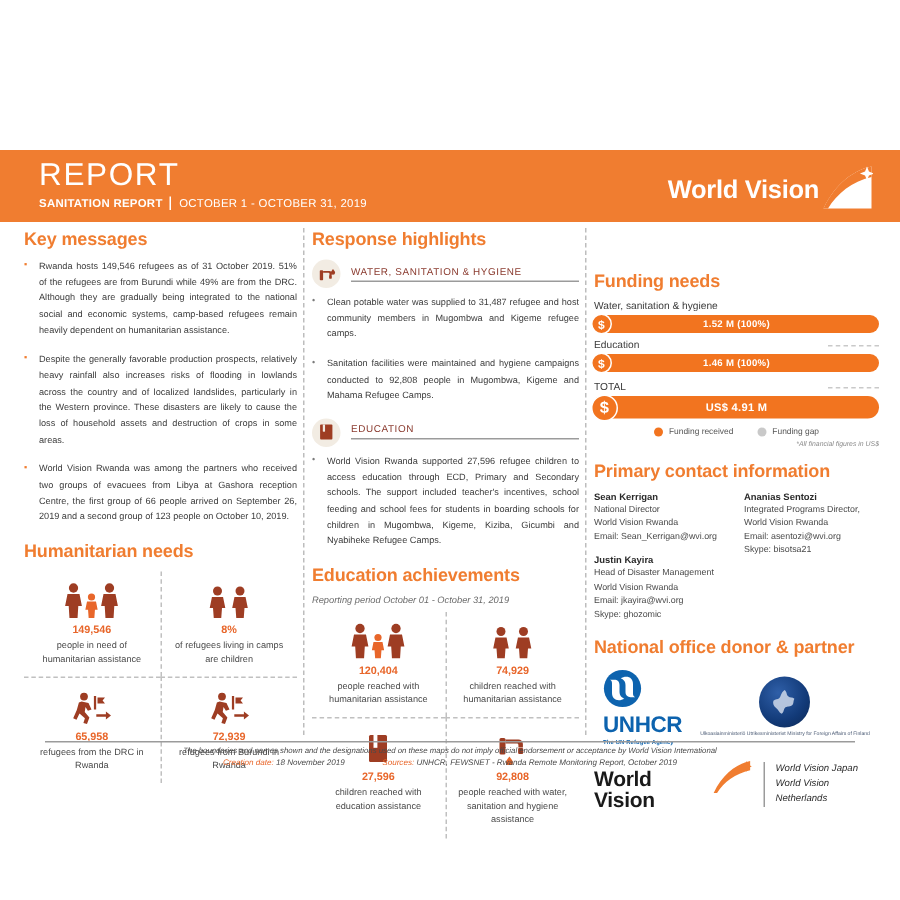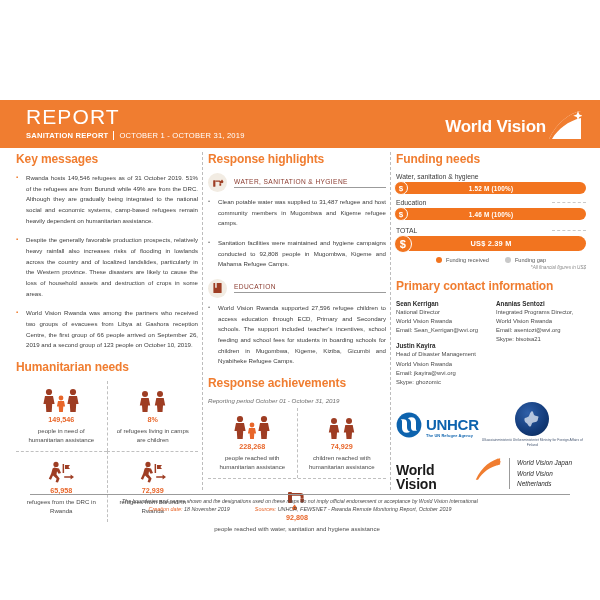--- a/index.html
+++ b/index.html
@@ -40,21 +40,21 @@
   .wv-logo {
     position: absolute; right: 18px; top: 8px;
     display: flex; align-items: flex-start; gap: 2px;
   }
   .wv-text { font-size: 17px; color: #fff; font-weight: 600; letter-spacing: -.2px; line-height: 1; padding-top: 8px;}
   .wv-mark { width: 34px; height: 30px; }
   
   .col { position: absolute; top: 152px; }
   .col-a { left: 16px;  width: 182px; }
   .col-b { left: 208px; width: 178px; }
-  .col-c { left: 396px; width: 190px; }
+  .col-c { left: 396px; width: 190px; margin-top: 28px; }
   .vdiv {
     position: absolute; top: 152px; height: 338px; width: 0;
     border-left: 1px dashed #bdbdbd;
   }
   .vdiv-1 { left: 202px; }
   .vdiv-2 { left: 390px; }
 
   h2.sect {
     color: #f07d30; font-size: 12px; font-weight: bold; margin-bottom: 7px;
     letter-spacing: -.1px;
@@ -129,21 +129,21 @@
 
   
   .contacts { display: flex; gap: 10px; margin-top: 4px; }
   .contact-col { flex: 1; }
   .contact { margin-bottom: 7px; }
   .c-name { font-size: 6.3px; font-weight: bold; color: #2b2b2b; margin-bottom: 1px; }
   .c-line { font-size: 5.9px; color: #4a4a4a; line-height: 1.55; }
 
   
   .donors-top { display: flex; align-items: center; justify-content: space-around; margin-top: 8px; }
-  .unhcr { display: flex; align-items: flex-end; gap: 4px; }
+  .unhcr { display: flex; align-items: flex-start; gap: 4px; flex-direction: column; }
   .unhcr-txt .u1 { font-size: 15px; font-weight: bold; color: #0d63ae; letter-spacing: -.3px; line-height: 1; }
   .unhcr-txt .u2 { font-size: 3.9px; font-weight: bold; color: #0d63ae; letter-spacing: .1px; margin-top: 1px; }
   .finland { text-align: center; }
   .fin-globe {
     width: 34px; height: 34px; border-radius: 50%;
     background: radial-gradient(circle at 38% 32%, #2f5fa8 0%, #123a78 60%, #0b2752 100%);
     margin: 0 auto;
     display: flex; align-items: center; justify-content: center;
   }
   .fin-cap { font-size: 3.4px; color: #4a5a74; line-height: 1.45; margin-top: 2px; }
@@ -322,21 +322,21 @@
       </div>
       <div class="rh-title-wrap">
         <div class="rh-title">EDUCATION</div>
         <div class="rh-underline"></div>
       </div>
     </div>
     <ul class="bullets dot">
       <li>World Vision Rwanda supported 27,596 refugee children to access education through ECD, Primary and Secondary schools. The support included teacher's incentives, school feeding and school fees for students in boarding schools for children in Mugombwa, Kigeme, Kiziba, Gicumbi and Nyabiheke Refugee Camps.</li>
     </ul>
 
-    <h2 class="sect" style="margin-top:8px">Response achievements</h2>
+    <h2 class="sect" style="margin-top:8px">Education achievements</h2>
     <div class="report-period">Reporting period October 01 - October 31, 2019</div>
 
     <div class="stats">
       <div class="stats-row">
 
         <div class="stat">
           <div class="stat-icon">
             <svg width="40" height="24" viewBox="0 0 40 24">
               <g fill="#9e3d23">
                 <circle cx="8" cy="4" r="3.1"></circle>
@@ -345,21 +345,21 @@
               <g fill="#e8662a">
                 <circle cx="20" cy="10" r="2.4"></circle>
                   <path d="M17 13h6l1.1 5.5h-1.8l-.4 5.5h-3.8l-.4-5.5h-1.8z"></path>
               </g>
               <g fill="#9e3d23">
                 <circle cx="32" cy="4" r="3.1"></circle>
                   <path d="M28 8h8l1.6 8h-2.4l-.5 8h-5.4l-.5-8H26.4z"></path>
               </g>
             </svg>
           </div>
-          <div class="stat-num">228,268</div>
+          <div class="stat-num">120,404</div>
           <div class="stat-lbl">people reached with humanitarian assistance</div>
         </div>
 
         <div class="stat">
           <div class="stat-icon">
             <svg width="32" height="22" viewBox="0 0 32 22">
               <g fill="#9e3d23">
                 <circle cx="8" cy="4" r="3"></circle>
                   <path d="M4.3 8h7.4l1.5 7.4h-2.2l-.5 6.6H5.5L5 15.4H2.8z"></path>
                 <circle cx="23" cy="4" r="3"></circle>
@@ -367,20 +367,33 @@
               </g>
             </svg>
           </div>
           <div class="stat-num">74,929</div>
           <div class="stat-lbl">children reached with humanitarian assistance</div>
         </div>
 
       </div>
       <div class="stats-row">
 
+        <div class="stat">
+          <div class="stat-icon">
+            <svg width="18" height="22" viewBox="0 0 18 22">
+              <g fill="#9e3d23">
+                <rect x="3" y="2" width="12" height="18" rx="1"></rect>
+                <rect x="6" y="2" width="2.6" height="8.4" fill="#ffffff"></rect>
+                <path d="M6 10.4 l1.3 -1.7 1.3 1.7z" fill="#ffffff"></path>
+              </g>
+            </svg>
+          </div>
+          <div class="stat-num">27,596</div>
+          <div class="stat-lbl">children reached with education assistance</div>
+        </div>
 
         <div class="stat">
           <div class="stat-icon">
             <svg width="22" height="22" viewBox="0 0 22 22">
               <g fill="#9e3d23">
                 <rect x="2" y="4" width="4" height="11" rx="1"></rect>
                 <path d="M6 5 h8.6a3 3 0 0 1 3 3v2.4h-3V8.6a.9 .9 0 0 0 -.9-.9H6z"></path>
                 <rect x="14.4" y="10.6" width="3.4" height="4" rx=".8"></rect>
                 <path d="M8.6 16.4c1.5 1.9 2.3 3 2.3 3.9a2.3 2.3 0 0 1 -4.6 0c0-.9.8-2 2.3-3.9z" fill="#e8662a"></path>
               </g>
@@ -414,21 +427,21 @@
       <span class="coin">$</span>
       <span>1.46 M  (100%)</span>
     </div>
 
     <div class="fund-label" style="margin-top:7px">
       <span>TOTAL</span>
       <span class="gapline"></span>
     </div>
     <div class="fund-bar total">
       <span class="coin">$</span>
-      <span>US$ 2.39 M</span>
+      <span>US$ 4.91 M</span>
     </div>
 
     <div class="fund-legend">
       <span class="li">
         <span class="dotm"></span>
         <span>Funding received</span>
       </span>
       <span class="li">
         <span class="dotg"></span>
         <span>Funding gap</span>
@@ -457,20 +470,21 @@
         <div class="contact">
           <div class="c-name">Ananias Sentozi</div>
           <div class="c-line">Integrated Programs Director,</div>
           <div class="c-line">World Vision Rwanda</div>
           <div class="c-line">Email: asentozi@wvi.org</div>
           <div class="c-line">Skype: bisotsa21</div>
         </div>
       </div>
     </div>
 
+    <h2 class="sect" style="margin-top:2px">National office donor &amp; partner</h2>
     <div class="donors-top">
       <div class="unhcr">
         <svg width="26" height="26" viewBox="0 0 26 26">
           <circle cx="13" cy="13" r="12.4" fill="#0d63ae"></circle>
           <path d="M7.6 7.2c2 0 3.4 1.2 3.4 3.4v4.6c0 2.6 1.4 3.8 3.2 4.6 -1 .6-2.4 1-3.6 1 -2.8 0-4.6-1.8-4.6-4.8V9.6c0-1.4-.4-1.9-1.4-2.4z" fill="#ffffff"></path>
           <path d="M18.4 18.8c-2 0-3.4-1.2-3.4-3.4v-4.6c0-2.6-1.4-3.8-3.2-4.6 1-.6 2.4-1 3.6-1 2.8 0 4.6 1.8 4.6 4.8v6.4c0 1.4.4 1.9 1.4 2.4z" fill="#ffffff"></path>
         </svg>
         <div class="unhcr-txt">
           <div class="u1">UNHCR</div>
           <div class="u2">The UN Refugee Agency</div>

